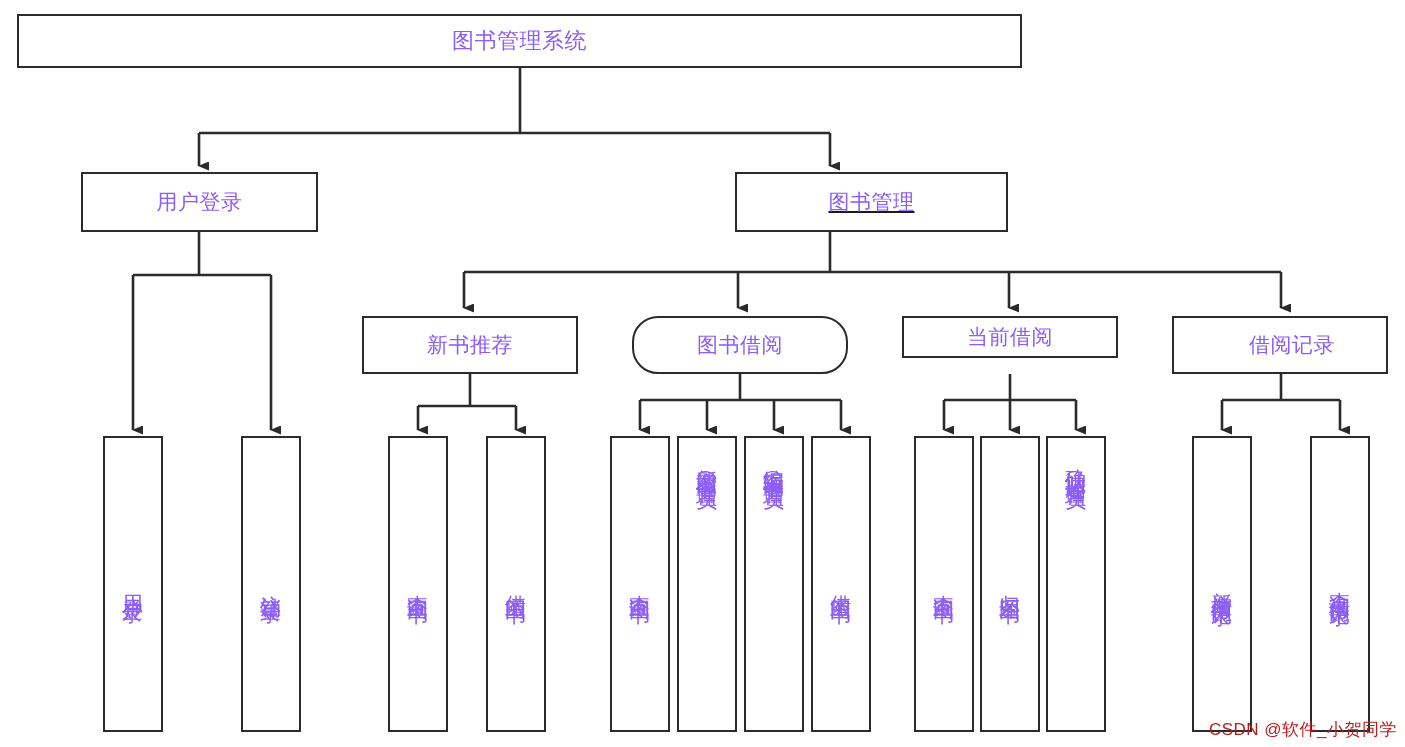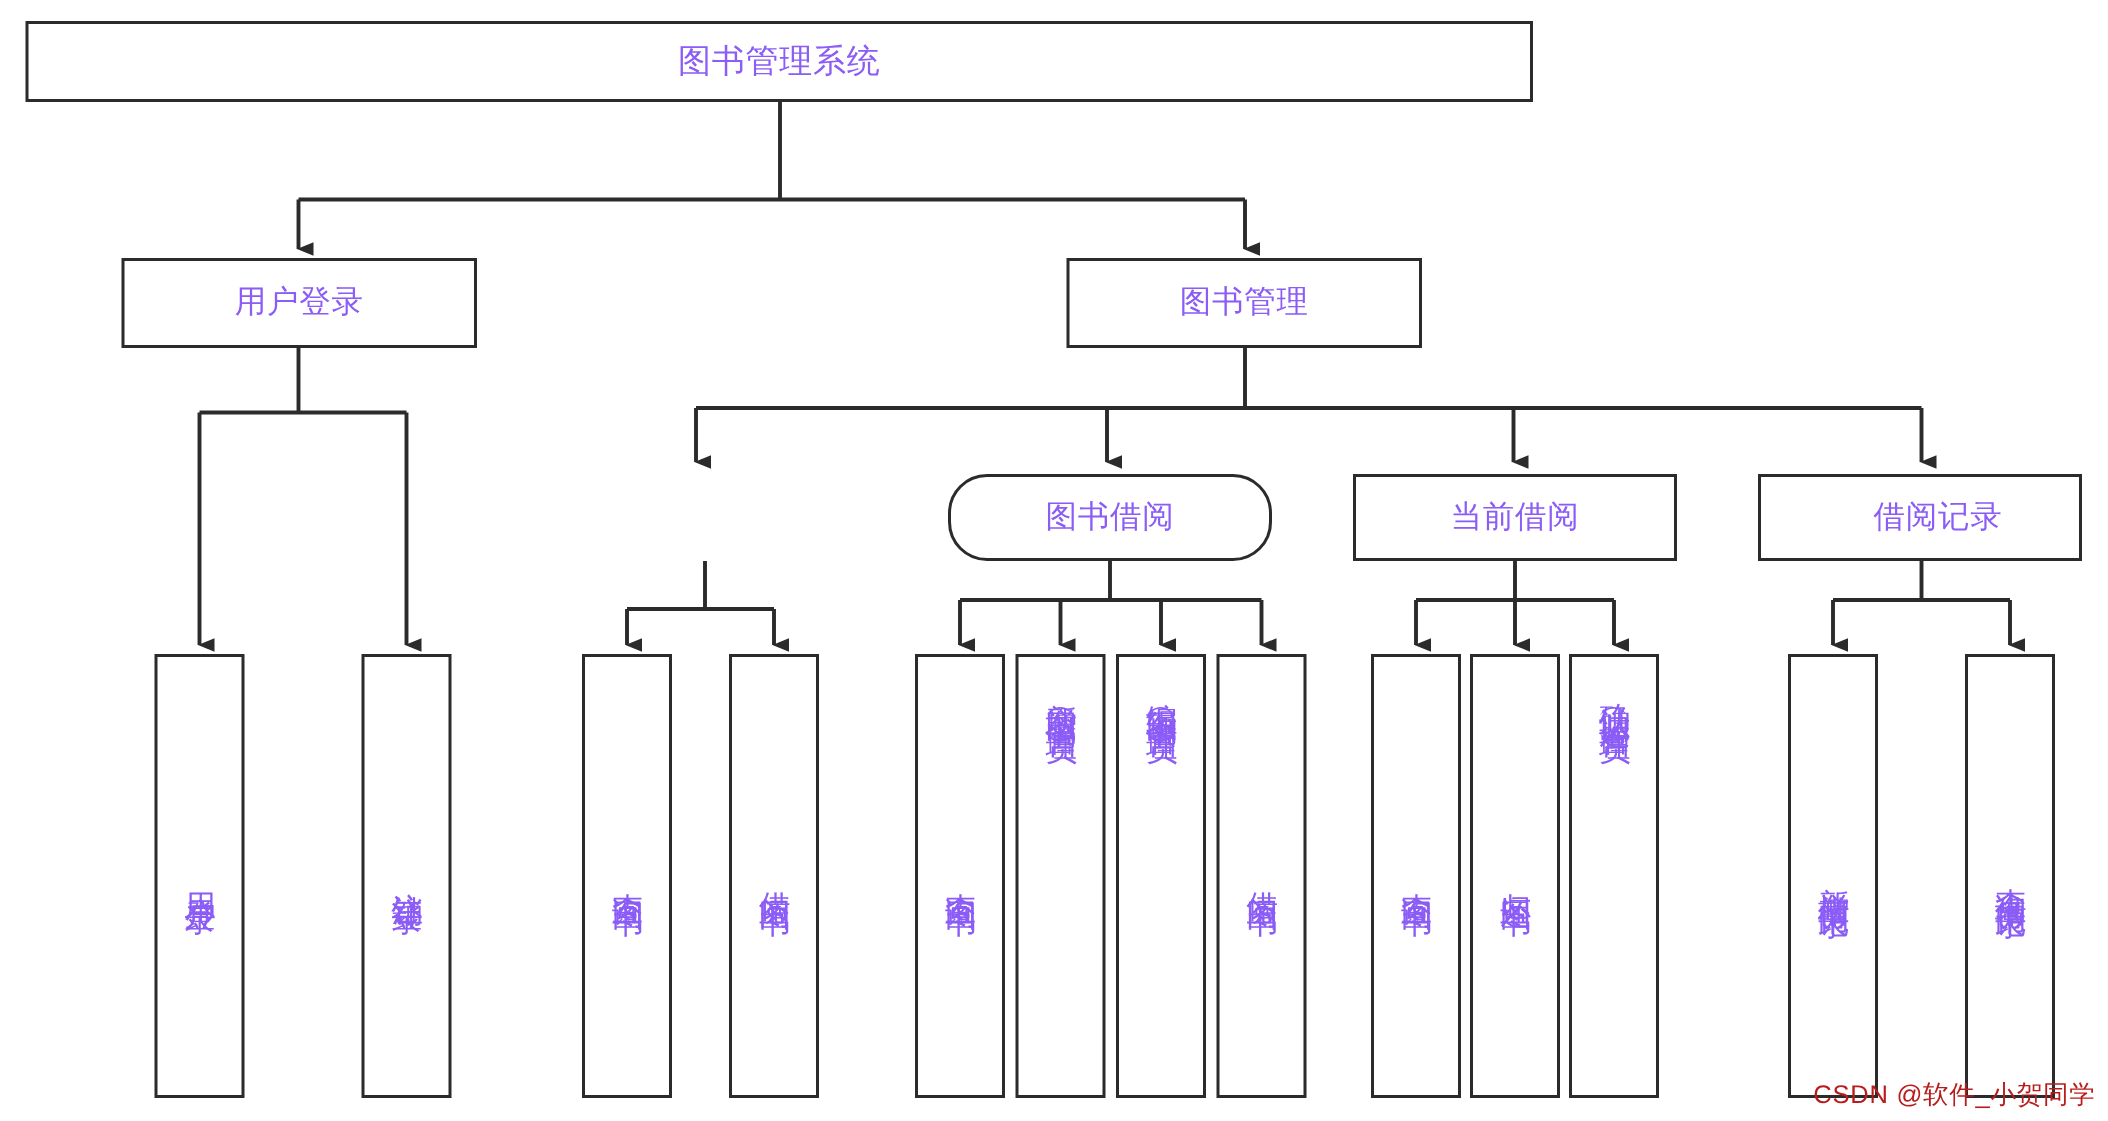--- a/index.html
+++ b/index.html
@@ -131,28 +131,31 @@
     </g>
   </svg>
 
   <div class="node root" style="left:17px; top:14px; width:1005px; height:54px;">
     <span class="node-label">图书管理系统</span>
   </div>
 
   <div class="node" style="left:81px; top:172px; width:237px; height:60px;">
     <span class="node-label">用户登录</span>
   </div>
-  <div class="node" style="left:711px; top:172px; width:237px; height:60px;">
+  <div class="node" style="left:735px; top:172px; width:273px; height:60px;text-decoration:underline;">
     <span class="node-label">图书管理</span>
   </div>
 
+  <div class="node" style="left:362px; top:316px; width:216px; height:58px;">
+    <span class="node-label">新书推荐</span>
+  </div>
   <div class="node" style="left:632px; top:316px; width:216px; height:58px;border-radius:26px;">
     <span class="node-label">图书借阅</span>
   </div>
-  <div class="node" style="left:902px; top:316px; width:216px; height:58px;">
+  <div class="node" style="left:902px; top:316px; width:216px; height:42px;">
     <span class="node-label">当前借阅</span>
   </div>
   <div class="node" style="left:1172px; top:316px; width:216px; height:58px;padding-left:24px;">
     <span class="node-label">借阅记录</span>
   </div>
 
   <div class="node vertical centered" style="left:103px; top:436px; width:60px; height:296px;">
     <span class="node-label">用户登录</span>
   </div>
   <div class="node vertical centered" style="left:241px; top:436px; width:60px; height:296px;">

